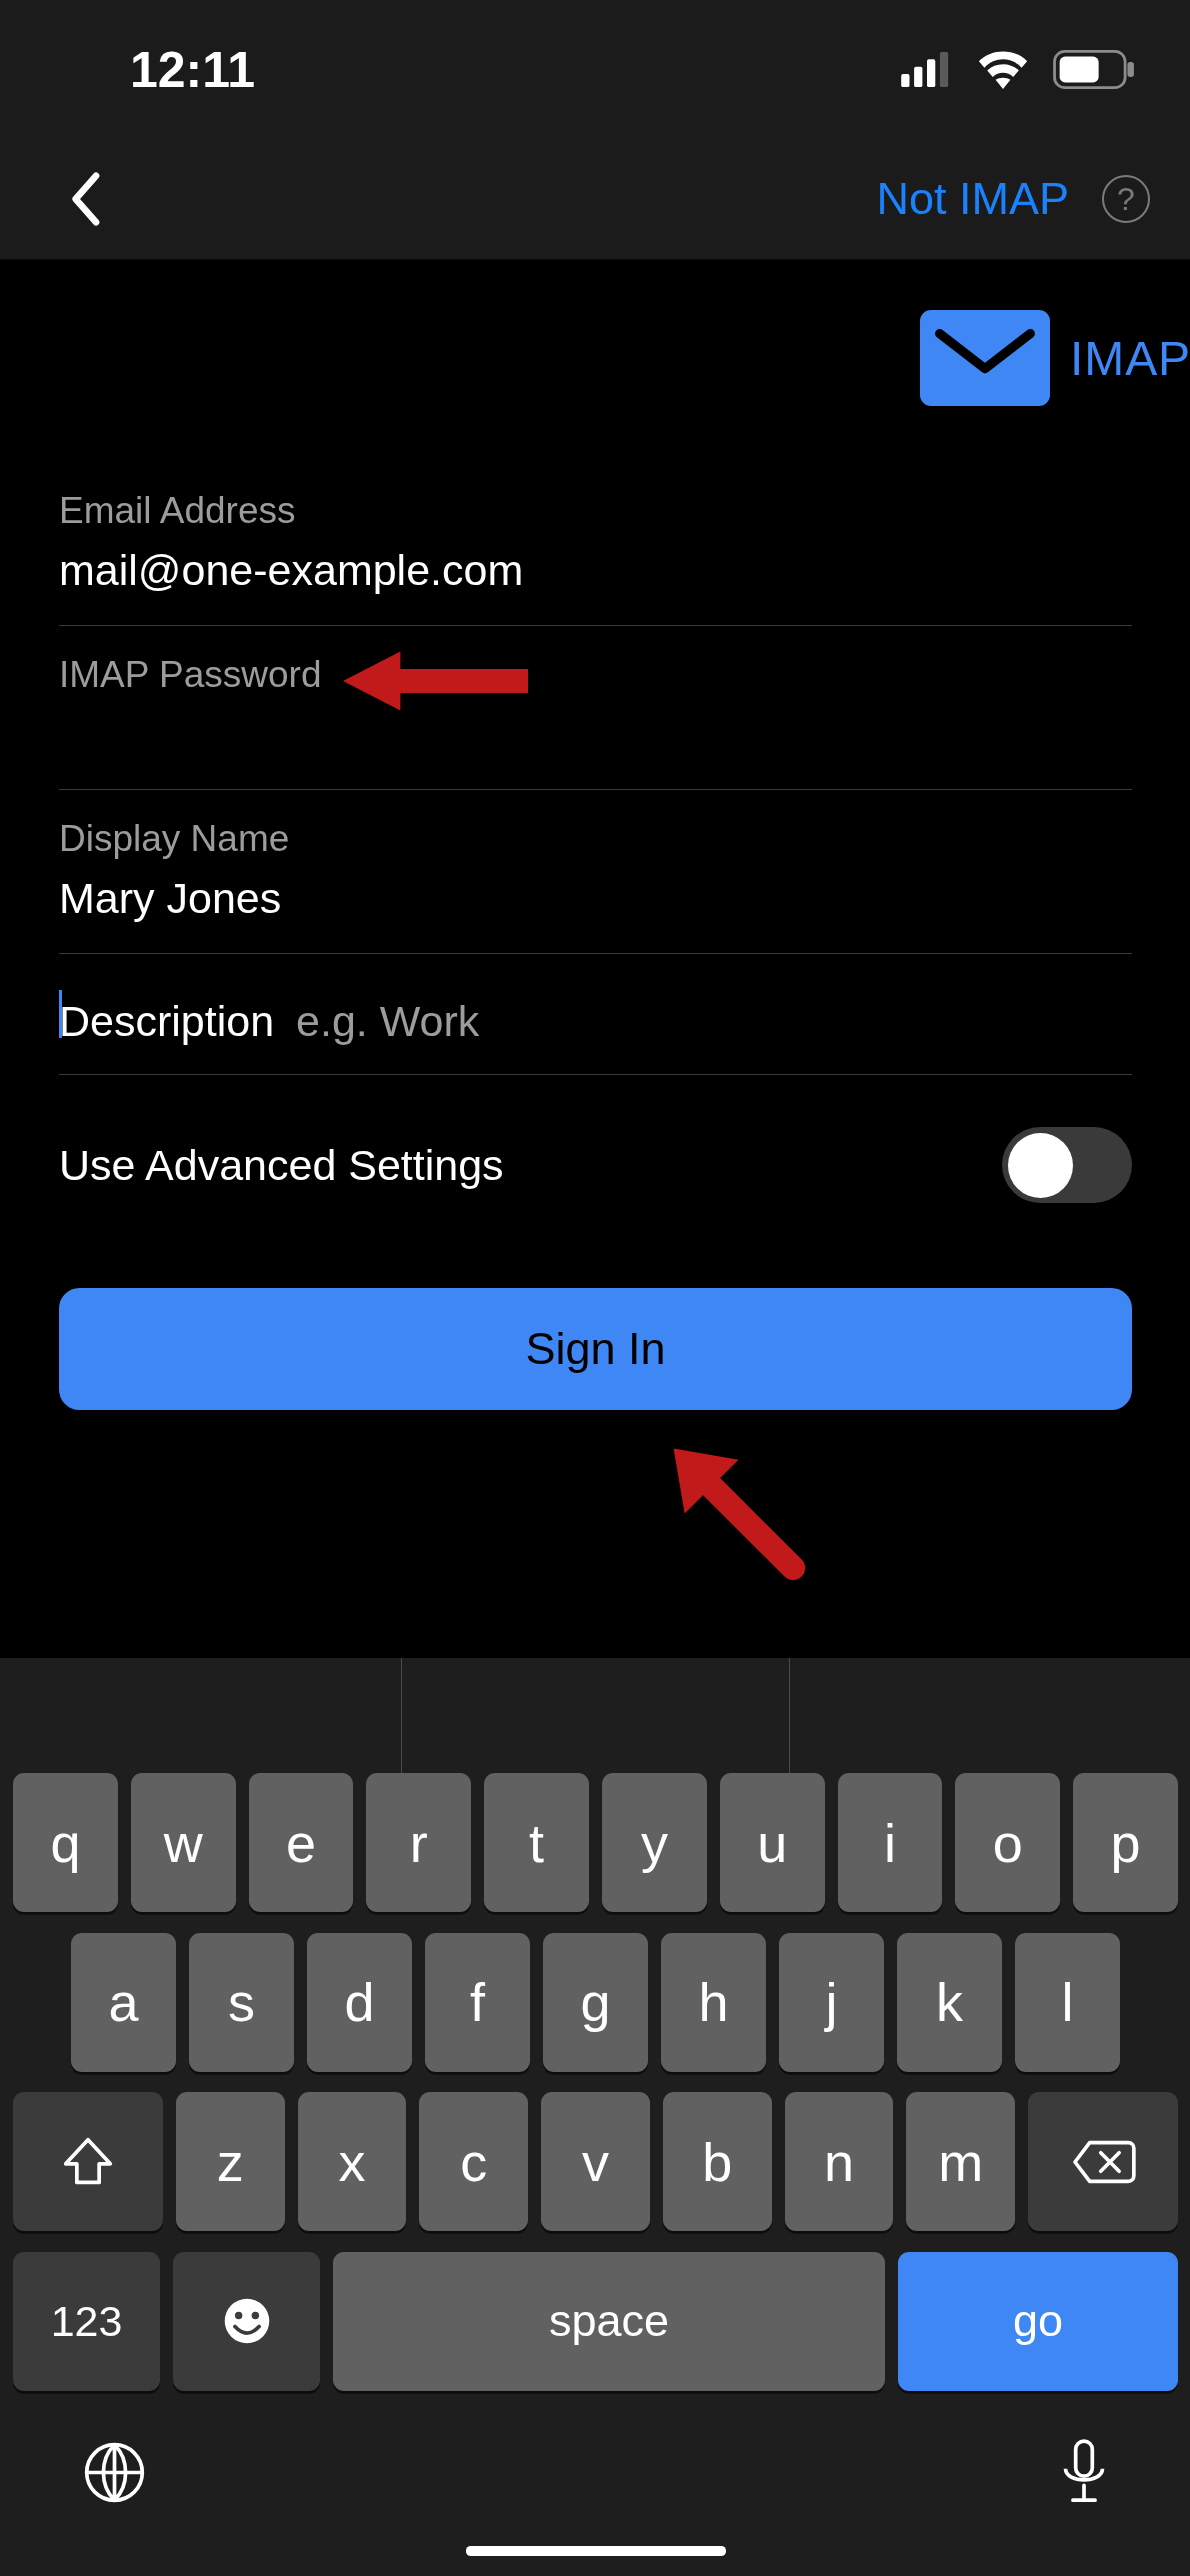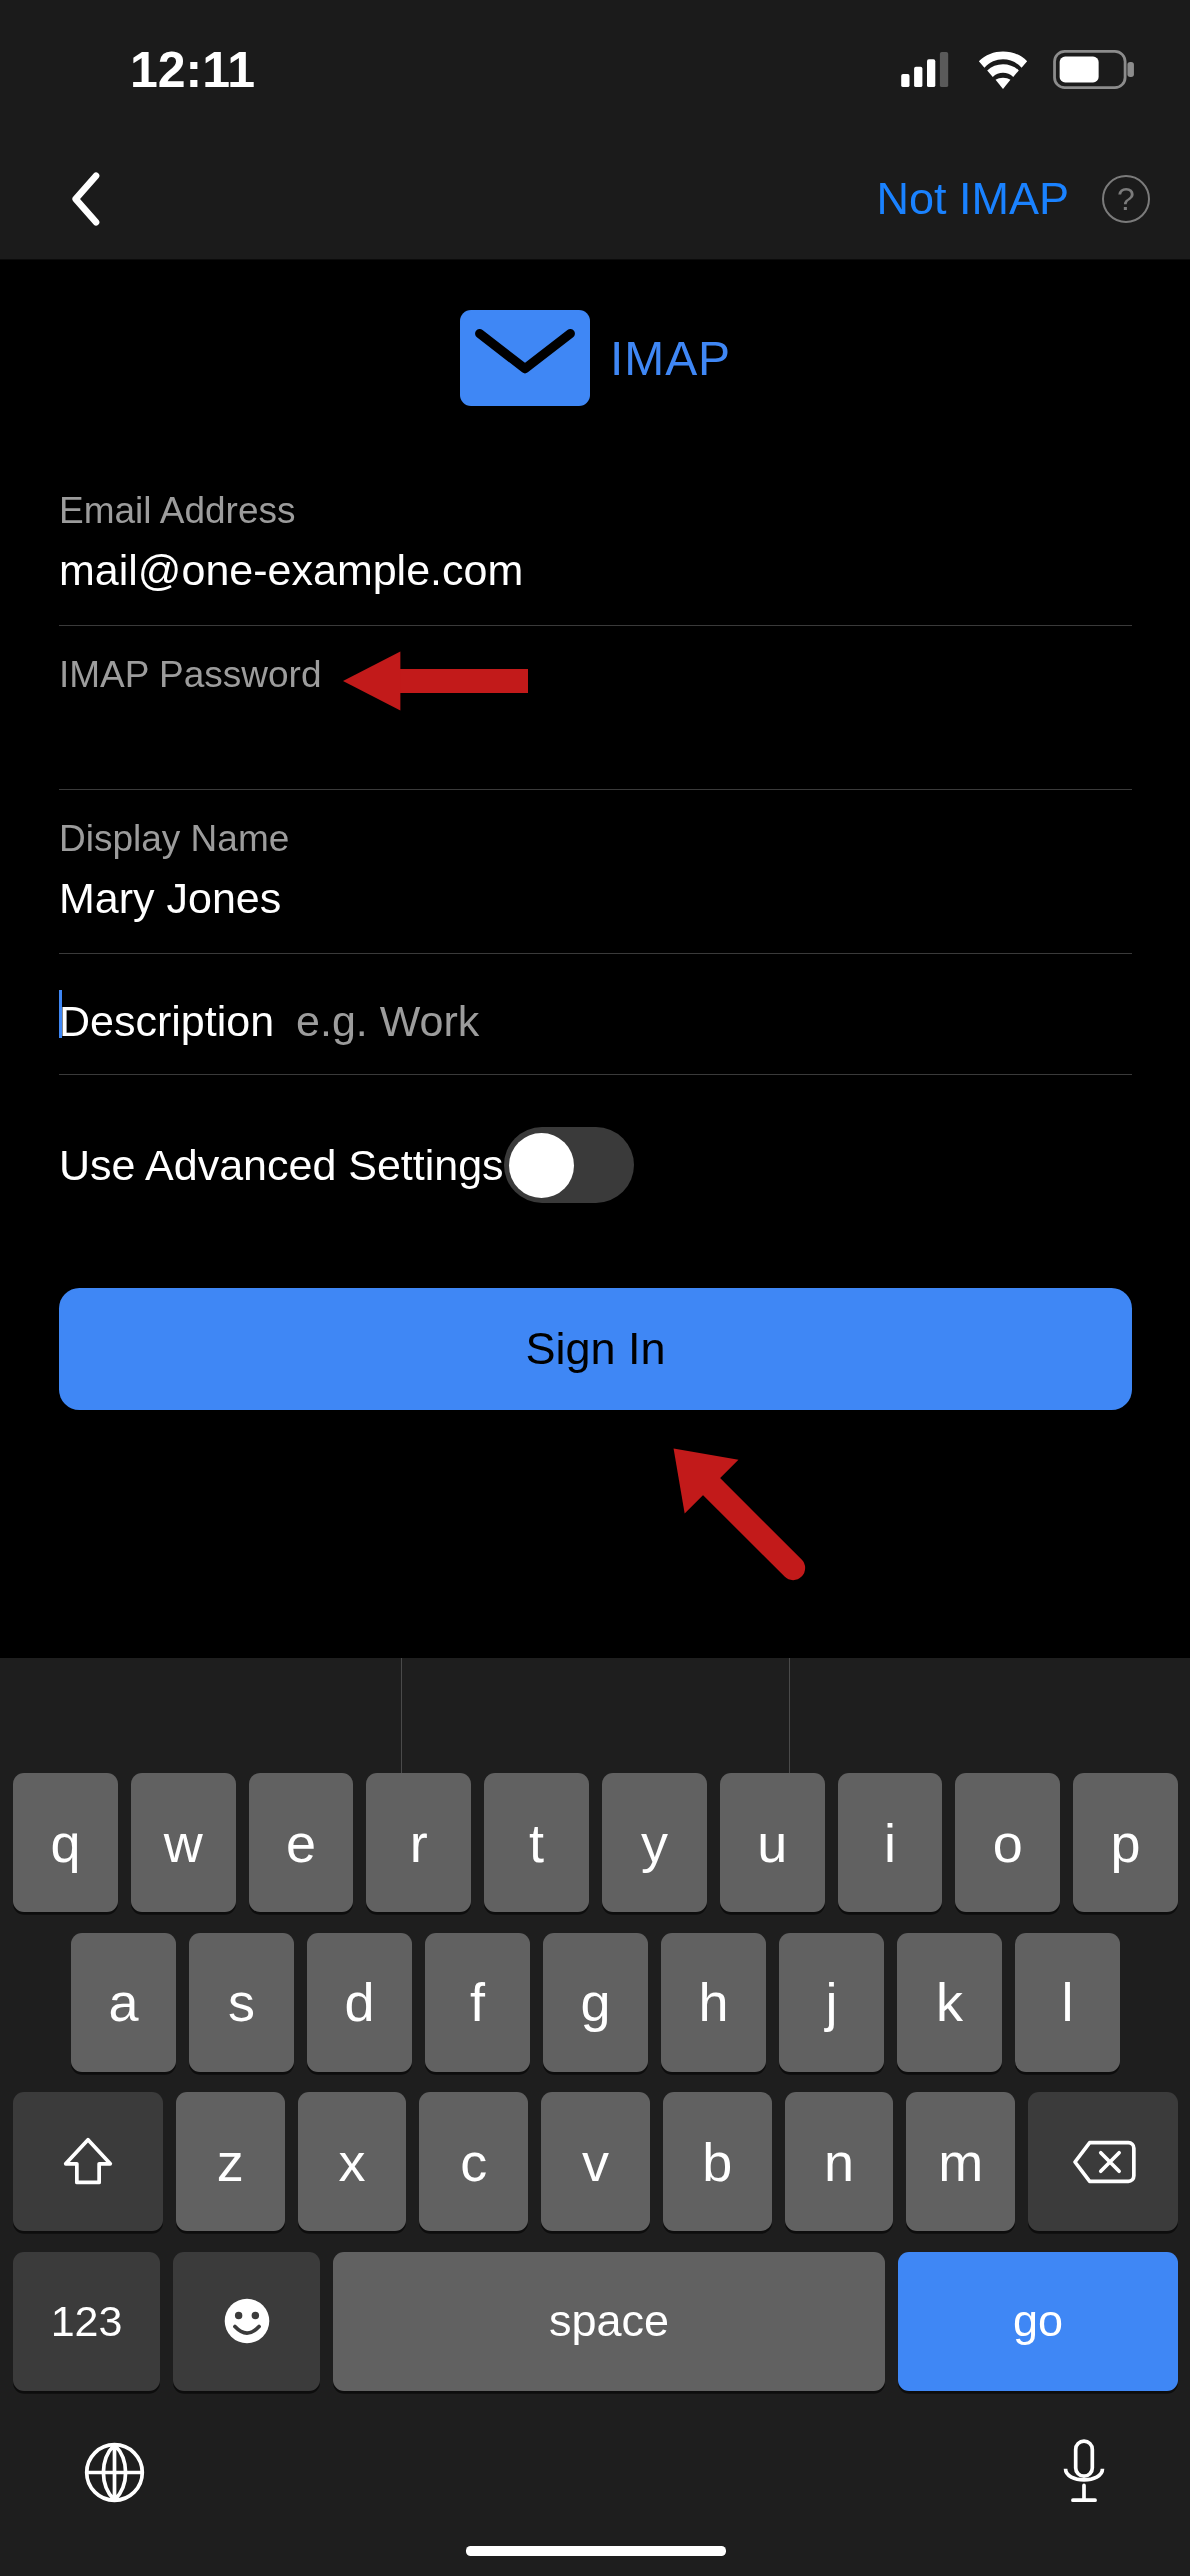--- a/index.html
+++ b/index.html
@@ -46,21 +46,21 @@
     padding:0 41px 0 56px;
     border-bottom:0.9px solid #0b0b0b;
   }
   .back-btn{width:56px;height:56px;display:flex;align-items:center;justify-content:center;}
   .nav-right{display:flex;align-items:center;gap:33px;}
   .nav-right-text{color:var(--accent);font-size:45px;}
   .help-ic{width:48px;height:48px;border:2.8px solid #7b7b7b;border-radius:50%;display:flex;align-items:center;justify-content:center;color:#7b7b7b;font-size:32px;font-weight:500;}
 
   
   .header{
-    display:flex;align-items:center;justify-content:center;gap:20px;
+    display:flex;align-items:center;justify-content:flex-end;gap:20px;
     padding:50px 0 56px;
   }
   .mail-ic{
     width:130px;height:96px;background:var(--blue);border-radius:11px;
     display:flex;align-items:center;justify-content:center;
   }
   .header-label{color:var(--blue);font-size:48px;font-weight:500;letter-spacing:0.9px;}
 
   
   .form{padding:0 59px;}
@@ -75,21 +75,21 @@
   .inline-label{display:flex;align-items:baseline;gap:22px;font-size:43px;padding:43px 0 28px;border-bottom:0.9px solid var(--line);}
   .inline-label .lbl{color:var(--text);}
   .inline-label .ph{color:var(--muted);}
   .desc-cursor{
     position:absolute;left:0;top:50%;transform:translateY(-50%);
     width:2.8px;height:48px;background:var(--blue);
   }
 
   
   .toggle-row{
-    display:flex;align-items:center;justify-content:flex-start;
+    display:flex;align-items:center;justify-content:space-between;
     padding:52px 0 52px;
   }
   .toggle-row .t-label{font-size:43px;}
   .switch{
     width:130px;height:76px;border-radius:38px;background:#3a3a3a;
     position:relative;
   }
   .switch .knob{
     position:absolute;left:5.6px;top:5.6px;width:65px;height:65px;border-radius:50%;background:#fff;
   }

